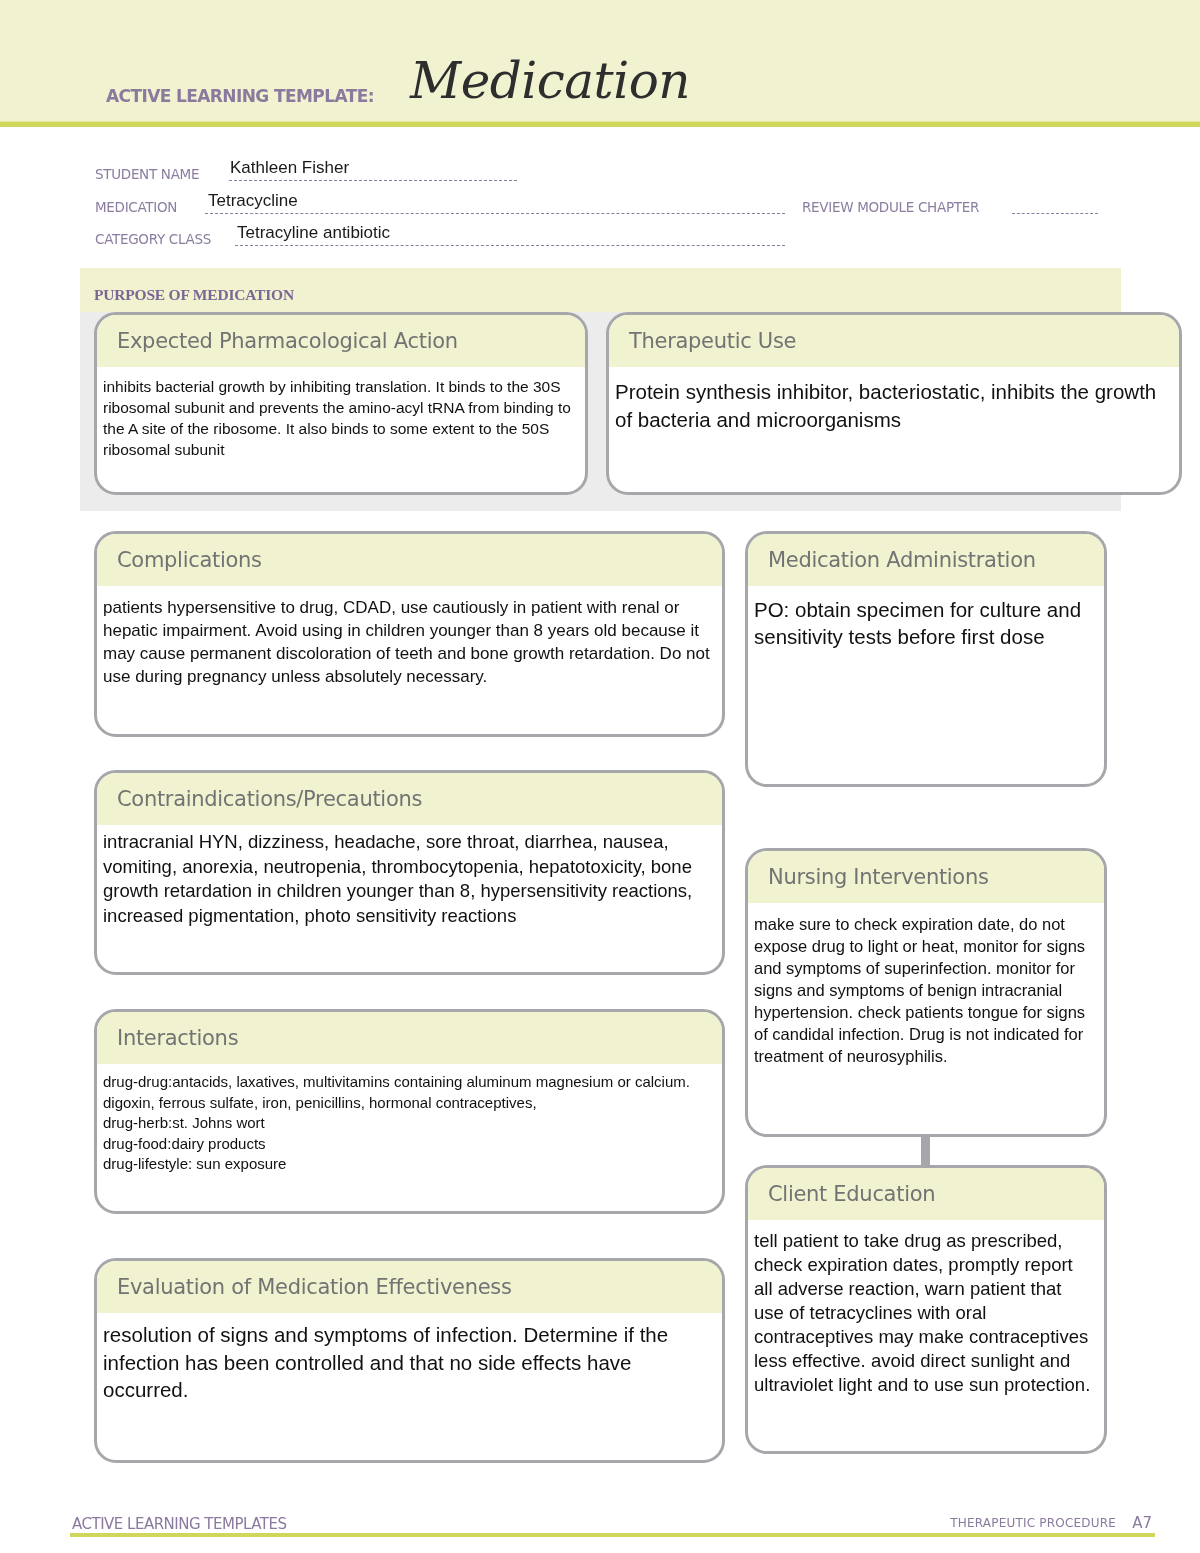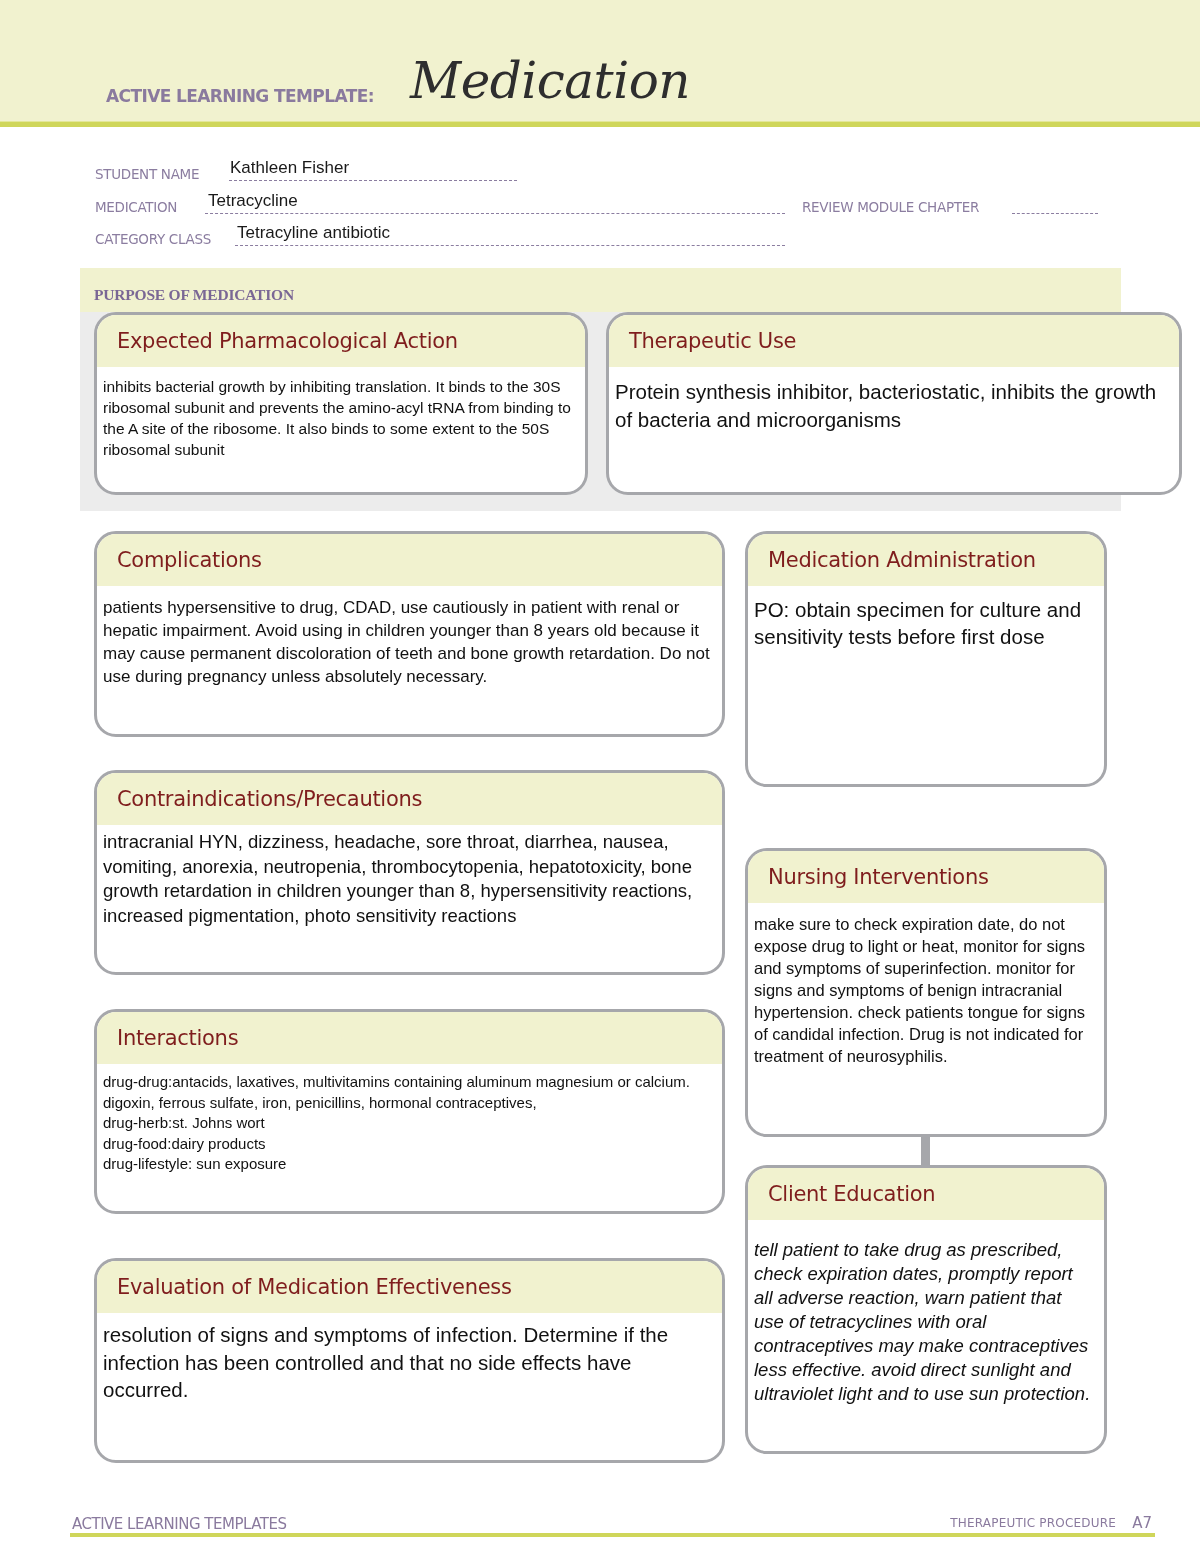--- a/index.html
+++ b/index.html
@@ -14,21 +14,21 @@
     .field { position: absolute; font-size: 14px; color: #8b7da0; font-family: "DejaVu Sans", sans-serif; letter-spacing: -0.3px; }
     .field .lbl { font-size: 13.5px; }
     .field .val { position: absolute; top: -8px; font-family: "Liberation Sans", sans-serif; font-size: 17px; color: #1a1a1a; white-space: nowrap; letter-spacing: 0; }
     .field .line { position: absolute; top: 14px; border-bottom: 1.6px dashed #8b7da0; height: 1px; }
 
     .purpose-band { position: absolute; left: 80px; top: 268px; width: 1041px; height: 243px; background: #ececec; }
     .purpose-top { position: absolute; left: 80px; top: 268px; width: 1041px; height: 44px; background: #f1f2cf; }
     .purpose-label { position: absolute; left: 94px; top: 286px; font-family: Liberation Serif, serif; font-size: 15.5px; font-weight: bold; color: #7a6795; letter-spacing: -0.2px; }
 
     .box { position: absolute; background: #fff; border: 3px solid #a6a7ab; border-radius: 22px; overflow: hidden; }
-    .box .bhead { background: #f1f2cf; height: 52px; padding-left: 20px; display: flex; align-items: center; font-family: "DejaVu Sans", sans-serif; font-size: 21px; color: #7f1d1d; letter-spacing: -0.3px; }
+    .box .bhead { background: #f1f2cf; height: 52px; padding-left: 20px; display: flex; align-items: center; font-family: "DejaVu Sans", sans-serif; font-size: 21px; color: #737373; letter-spacing: -0.3px; }
     .box .bbody { padding: 6px 8px 0 6px; color: #111; font-family: "Liberation Sans", sans-serif; }
 
     .connector { position: absolute; left: 921px; top: 1134px; width: 9px; height: 32px; background: #a6a7ab; }
 
     .footer-left { position: absolute; left: 72px; top: 1515px; font-family: "DejaVu Sans", sans-serif; font-size: 15px; color: #8a7a9e; letter-spacing: -0.5px; }
     .footer-right { position: absolute; right: 83px; top: 1516px; font-family: "DejaVu Sans", sans-serif; font-size: 12px; color: #8a7a9e; letter-spacing: 0.2px; }
     .footer-page { position: absolute; right: 48px; top: 1514px; font-family: "DejaVu Sans", sans-serif; font-size: 15px; color: #8a7a9e; }
     .footer-rule { position: absolute; left: 70px; top: 1533px; width: 1085px; height: 4px; background: #cfd65a; }
   </style>
 </head>
@@ -106,19 +106,19 @@
 
 <div class="box" style="left:745px; top:848px; width:362px; height:289px;">
   <div class="bhead">Nursing Interventions</div>
   <div class="bbody" style="font-size:16.5px; line-height:22px; padding-top:10px;">make sure to check expiration date, do not expose drug to light or heat, monitor for signs and symptoms of superinfection. monitor for signs and symptoms of benign intracranial hypertension. check patients tongue for signs of candidal infection. Drug is not indicated for treatment of neurosyphilis.</div>
 </div>
 
 <div class="connector"></div>
 
 <div class="box" style="left:745px; top:1165px; width:362px; height:289px;">
   <div class="bhead">Client Education</div>
-  <div class="bbody" style="font-size:18.5px; line-height:24px; padding-top:18px;font-style:italic;">tell patient to take drug as prescribed, check expiration dates, promptly report all adverse reaction, warn patient that use of tetracyclines with oral contraceptives may make contraceptives less effective. avoid direct sunlight and ultraviolet light and to use sun protection.</div>
+  <div class="bbody" style="font-size:18.5px; line-height:24px; padding-top:9px;">tell patient to take drug as prescribed, check expiration dates, promptly report all adverse reaction, warn patient that use of tetracyclines with oral contraceptives may make contraceptives less effective. avoid direct sunlight and ultraviolet light and to use sun protection.</div>
 </div>
 
 <div class="footer-left">ACTIVE LEARNING TEMPLATES</div>
 <div class="footer-right" style="right:84px;">THERAPEUTIC PROCEDURE</div>
 <div class="footer-page" style="right:48px;">A7</div>
 <div class="footer-rule"></div>
 
 </body></html>

